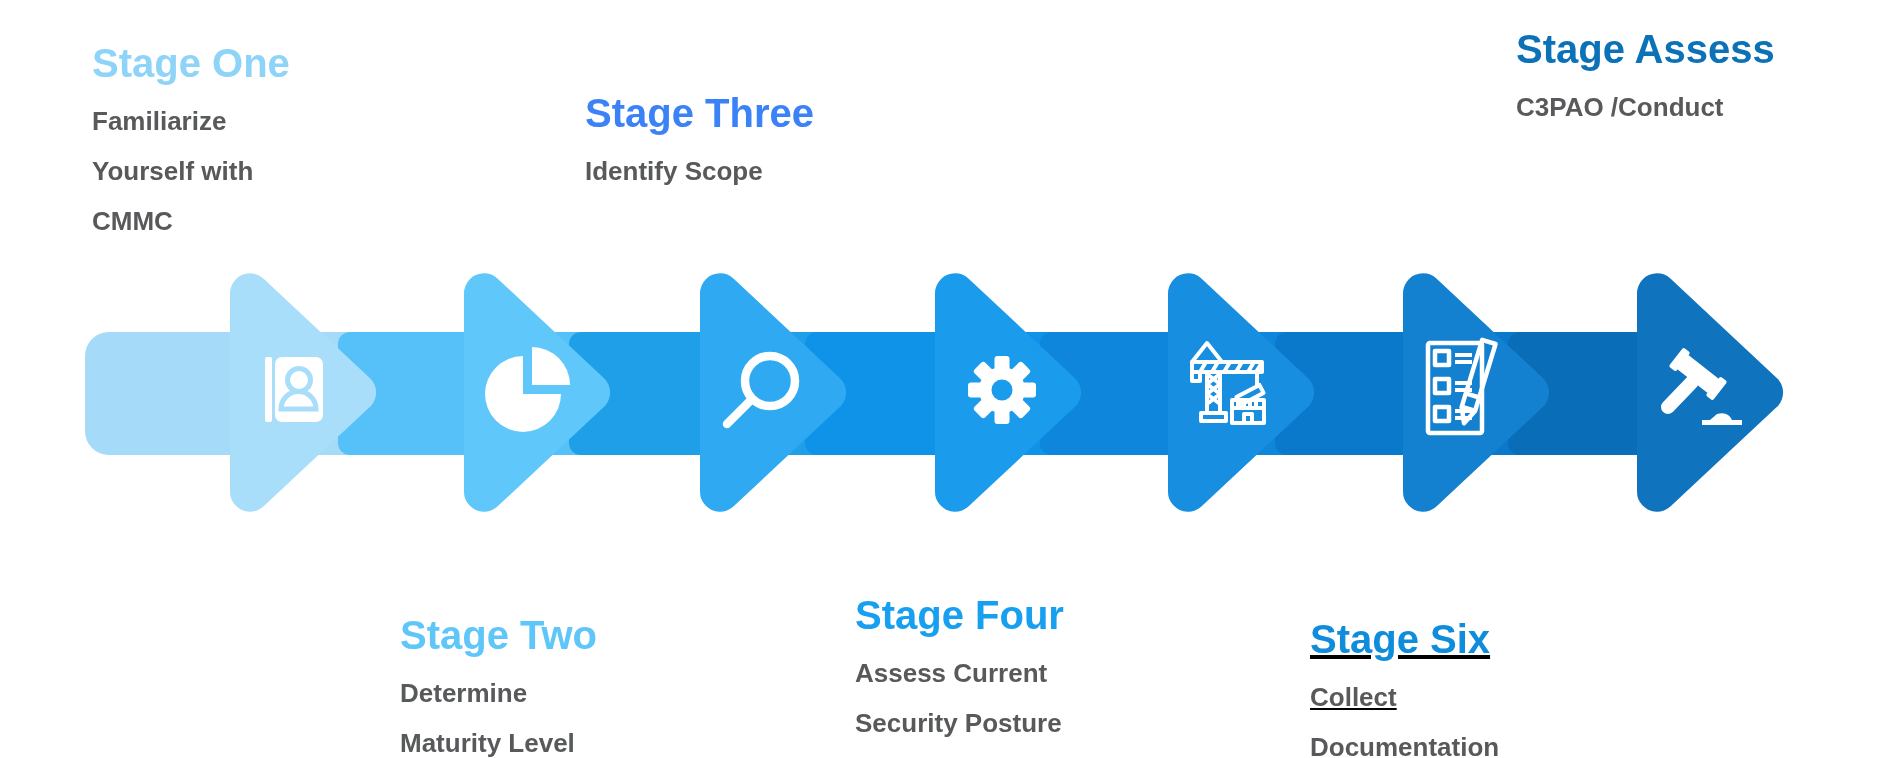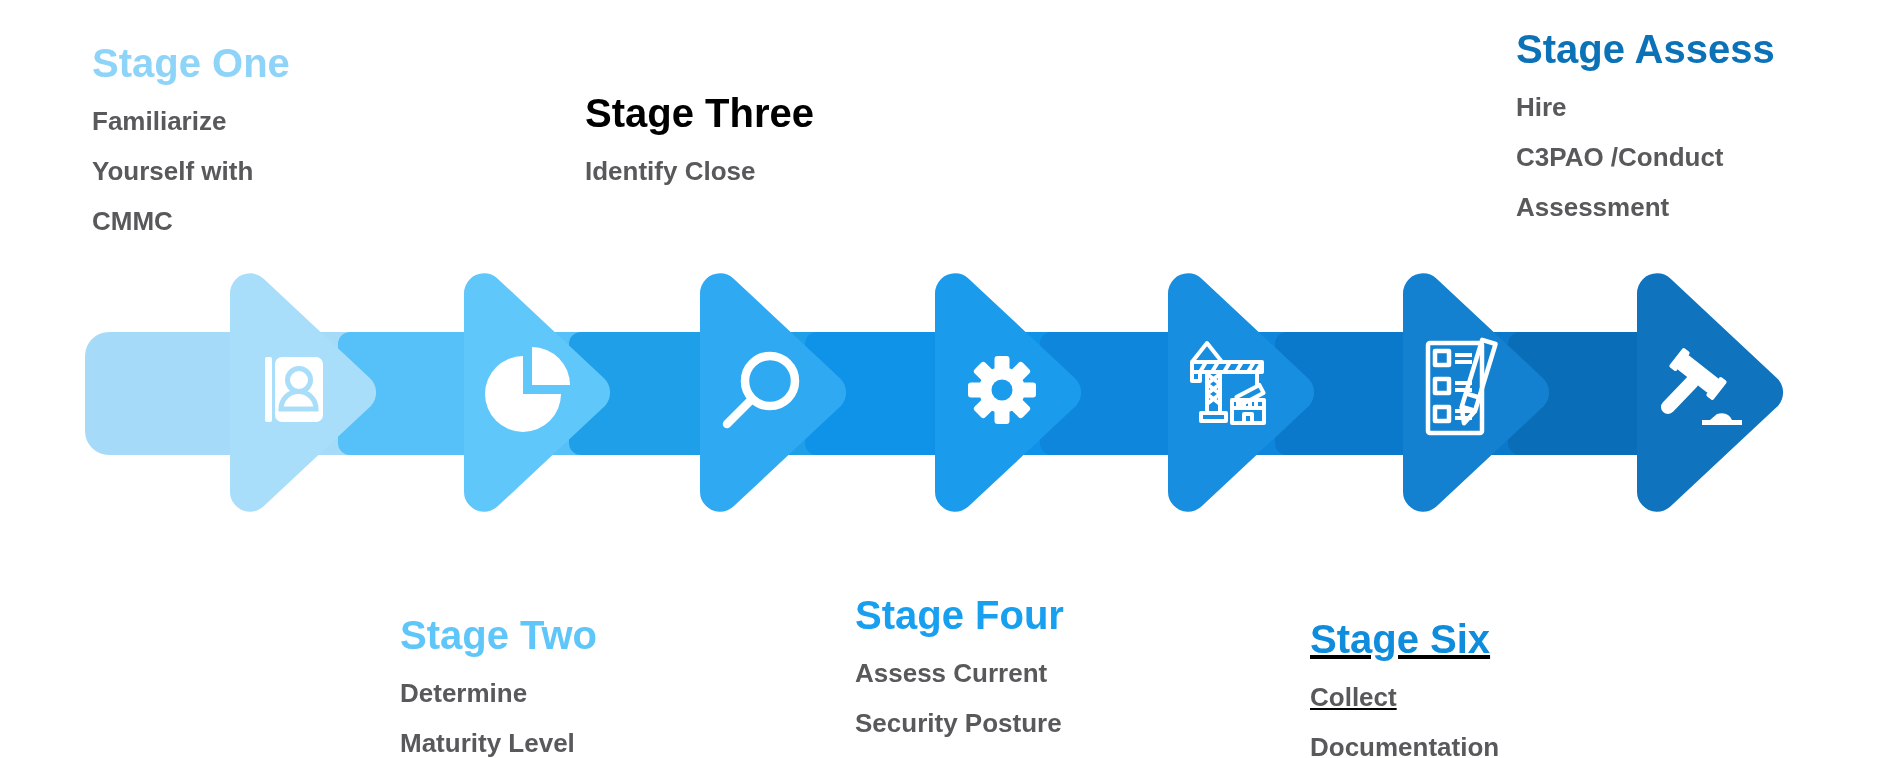--- a/index.html
+++ b/index.html
@@ -122,30 +122,28 @@
   </svg>
 
   <div class="label" style="left:92px;top:40px;">
     <div class="title" style="color: rgb(142, 212, 248); text-align: right;">Stage One</div>
     <div class="line">Familiarize</div>
     <div class="line">Yourself with</div>
     <div class="line">CMMC</div>
   </div>
 
   <div class="label" style="left:585px;top:90px;">
-    <div class="title" style="color: #000000;">Stage Three</div>
-    <div class="line">Identify Close</div>
+    <div class="title" style="color: #3b82f6;">Stage Three</div>
+    <div class="line">Identify Scope</div>
   </div>
 
 
   <div class="label" style="left:1516px;top:26px;">
     <div class="title" style="color: rgb(12, 114, 184);">Stage Assess</div>
-    <div class="line">Hire</div>
     <div class="line">C3PAO /Conduct</div>
-    <div class="line">Assessment</div>
   </div>
 
   <div class="label" style="left:400px;top:612px;">
     <div class="title" style="color: rgb(95, 198, 250);">Stage Two</div>
     <div class="line">Determine</div>
     <div class="line">Maturity Level</div>
   </div>
 
   <div class="label" style="left:855px;top:592px;">
     <div class="title" style="color: rgb(24, 160, 240);">Stage Four</div>

